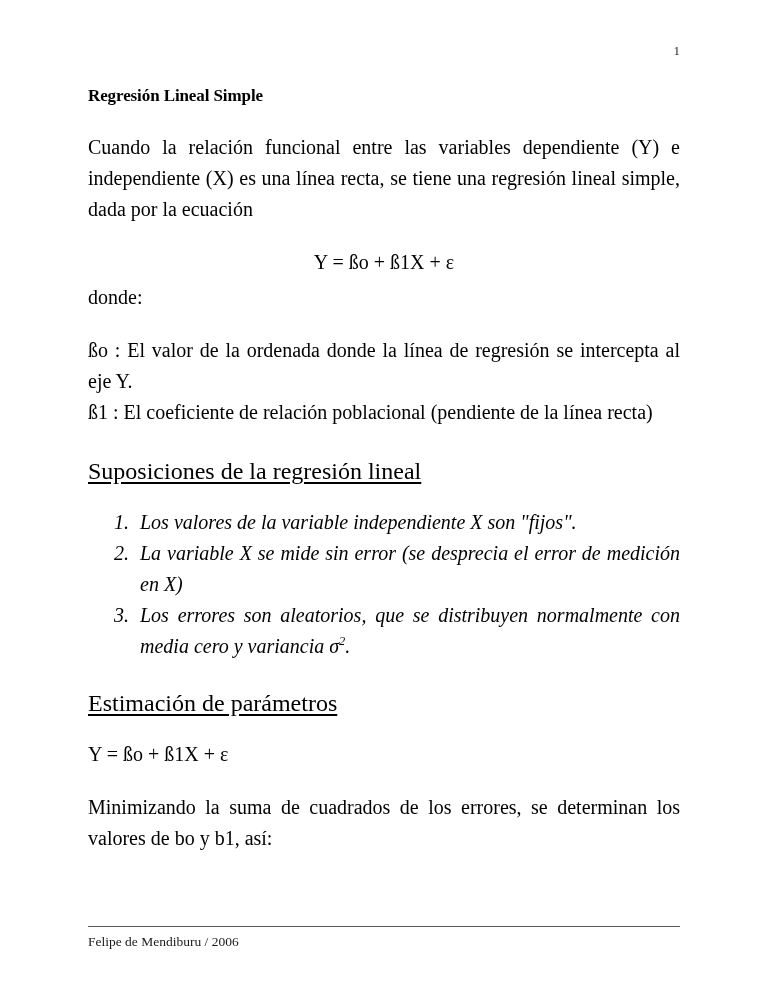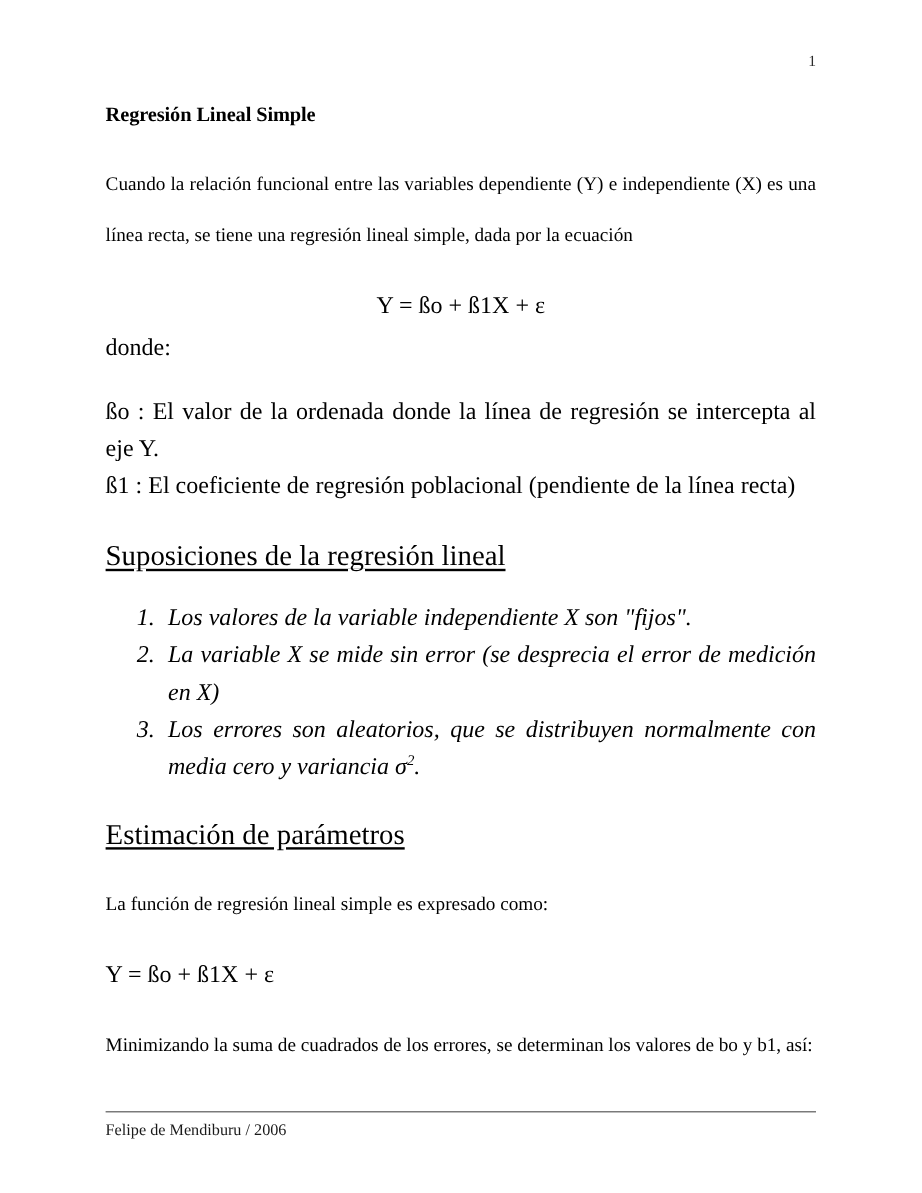--- a/index.html
+++ b/index.html
@@ -47,22 +47,22 @@
 
   .doc-title {
     font-size: 17px;
     font-weight: bold;
     line-height: 1.2;
     margin: 0 0 26px 0;
     letter-spacing: -0.1px;
   }
 
   p.para {
-    font-size: 16px;
-    line-height: 43px;
+    font-size: 20px;
+    line-height: 31px;
     text-align: justify;
     text-justify: inter-word;
     margin: 0 0 22px 0;
   }
 
   .equation-center {
     font-size: 20px;
     line-height: 31px;
     text-align: center;
     margin: 0 0 4px 0;
@@ -161,34 +161,33 @@
     <h1 class="doc-title">Regresión Lineal Simple</h1>
 
     <p class="para">Cuando la relación funcional entre las variables dependiente (Y) e independiente (X) es una línea recta, se tiene una regresión lineal simple, dada por la ecuación</p>
 
     <div class="equation-center">Y = ßo + ß1X + ε</div>
 
     <div class="label-line">donde:</div>
 
     <div class="defs">
       <p class="def">ßo : El valor de la ordenada donde la línea de regresión se intercepta al eje Y.</p>
-      <p class="def">ß1 : El coeficiente de regresión poblacional (pendiente de la línea recta)</p>
+      <p class="def">ß1 : El coeficiente de relación poblacional (pendiente de la línea recta)</p>
     </div>
 
     <div class="heading-underline"><span class="u">Suposiciones de la regresión lineal</span></div>
 
     <ol class="assumptions">
       <li>Los valores de la variable independiente X son "fijos".</li>
       <li>La variable X se mide sin error (se desprecia el error de medición en X)</li>
       <li><span>Los errores son aleatorios, que se distribuyen normalmente con media cero y variancia σ</span><sup class="sq">2</sup><span>.</span></li>
     </ol>
 
     <div class="heading-underline"><span class="u">Estimación de parámetros</span></div>
 
-    <p class="para">La función de regresión lineal simple es expresado como:</p>
 
     <div class="equation-left">Y = ßo + ß1X + ε</div>
 
     <p class="para">Minimizando la suma de cuadrados de los errores, se determinan los valores de bo y b1, así:</p>
 
   </div>
 
   <div class="footer-rule"></div>
   <div class="footer-text">Felipe de Mendiburu / 2006</div>
 

